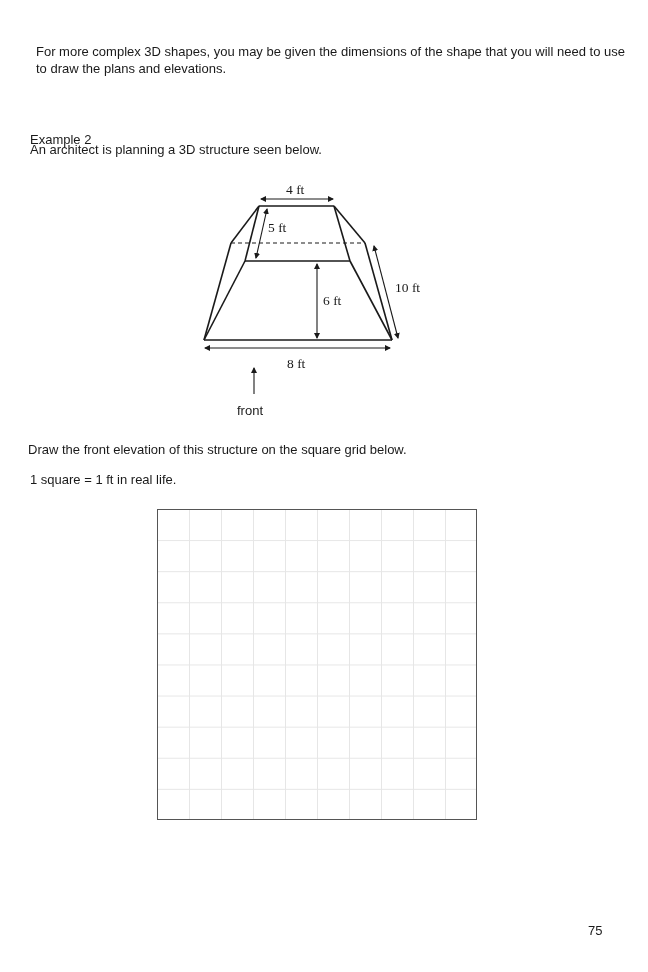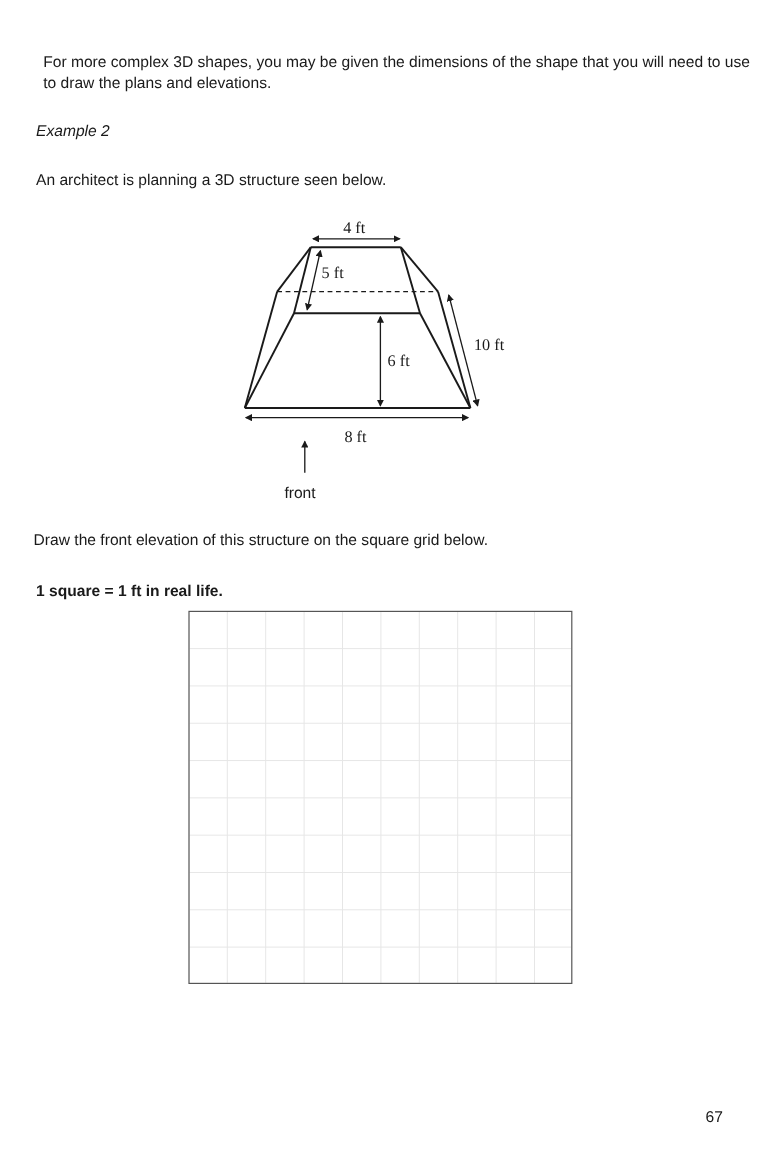--- a/index.html
+++ b/index.html
@@ -1,23 +1,23 @@
 <!DOCTYPE html>
 <html><head>
 <meta charset="utf-8">
 <style>
   html, body { margin: 0; padding: 0; background: #ffffff; }
   body { width: 648px; height: 972px; position: relative; overflow: hidden;
          font-family: "Liberation Sans", sans-serif; color: #1a1a1a; }
   .txt { position: absolute; font-size: 13px; line-height: 17px; white-space: nowrap; }
   #intro { left: 36px; top: 43px; width: 590px; white-space: normal; }
-  #example-title { left: 30px; top: 100px; font-style: italic; }
+  #example-title { left: 30px; top: 131px; }
   #example-desc { left: 30px; top: 141px; }
   #instruction { left: 28px; top: 441px; }
-  #scale-note { left: 30px; top: 484px; font-weight: bold; }
+  #scale-note { left: 30px; top: 471px; }
   #page-number { left: 588px; top: 922px; font-size: 13px; }
   #diagram { position: absolute; left: 0; top: 0; width: 648px; height: 430px; }
   .serif { font-family: "Liberation Serif", serif; font-size: 13.5px; fill: #1a1a1a; }
   .sans { font-family: "Liberation Sans", sans-serif; font-size: 13px; fill: #1a1a1a; }
   #grid { position: absolute; left: 157px; top: 509px; width: 320px; height: 311px;
           border: 1.5px solid #555; box-sizing: border-box;
           background-image:
             linear-gradient(to right, #e6e6e6 1px, transparent 1px),
             linear-gradient(to bottom, #e6e6e6 1px, transparent 1px);
           background-size: 32px 31.1px; background-position: -1px -1px; }
@@ -71,13 +71,13 @@
   <text class="serif" x="395" y="292">10 ft</text>
   <text class="serif" x="287" y="368">8 ft</text>
   <text class="sans" x="237" y="415">front</text>
 </svg>
 
 <div class="txt" id="instruction">Draw the front elevation of this structure on the square grid below.</div>
 <div class="txt" id="scale-note">1 square = 1 ft in real life.</div>
 
 <div id="grid"></div>
 
-<div class="txt" id="page-number">67</div>
+<div class="txt" id="page-number">75</div>
 
 </body></html>

